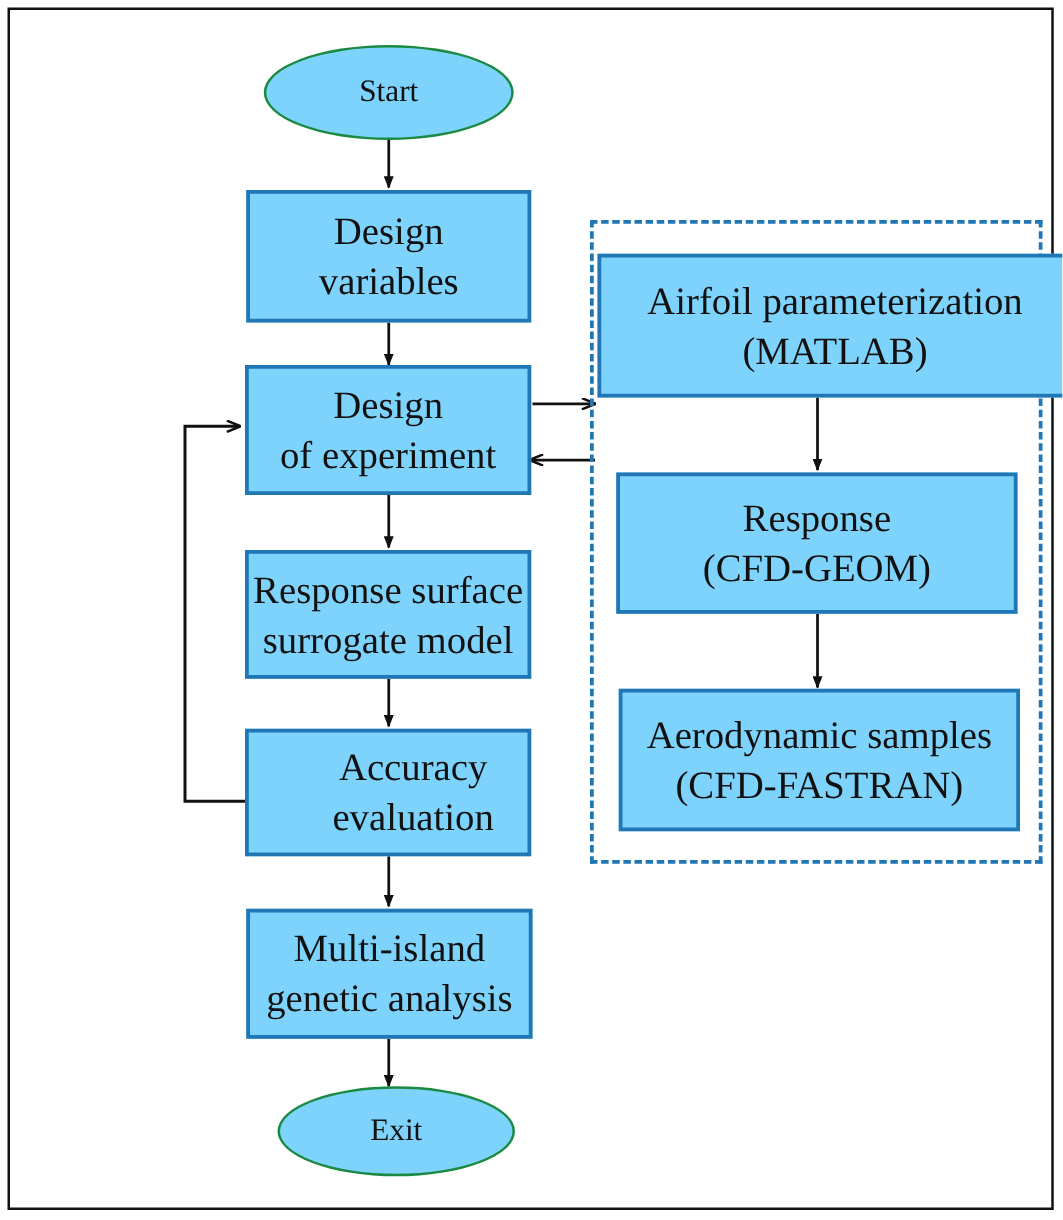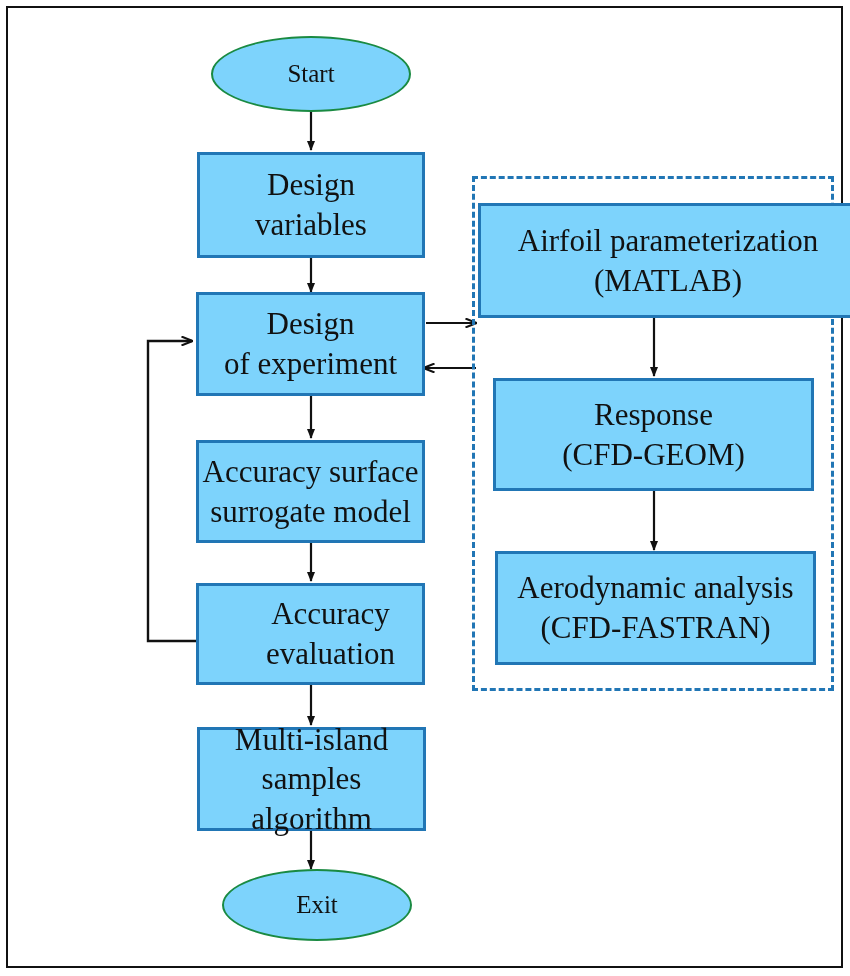--- a/index.html
+++ b/index.html
@@ -127,47 +127,47 @@
     <span class="txt">Design
 variables</span>
   </div>
 
   <div class="node proc-box" style="left:196px; top:292px; width:229px; height:104px;">
     <span class="txt">Design
 of experiment</span>
   </div>
 
   <div class="node proc-box" style="left:196px; top:440px; width:229px; height:103px;">
-    <span class="txt">Accuracy surface
+    <span class="txt">Response surface
 surrogate model</span>
   </div>
 
   <div class="node proc-box" style="left:196px; top:583px; width:229px; height:102px;padding-left:40px;">
     <span class="txt">Accuracy
 evaluation</span>
   </div>
 
   <div class="node proc-box" style="left:197px; top:727px; width:229px; height:104px;">
     <span class="txt">Multi-island
-samples algorithm</span>
+genetic analysis</span>
   </div>
 
   <div class="node terminator" style="left:222px; top:869px; width:190px; height:72px;">
     <span class="txt">Exit</span>
   </div>
 
 
   <div class="node proc-box" style="left:478px; top:203px; width:380px; height:115px;">
     <span class="txt">Airfoil parameterization
 (MATLAB)</span>
   </div>
 
   <div class="node proc-box" style="left:493px; top:378px; width:321px; height:113px;">
     <span class="txt">Response
 (CFD-GEOM)</span>
   </div>
 
   <div class="node proc-box" style="left:495px; top:551px; width:321px; height:114px;">
-    <span class="txt">Aerodynamic analysis
+    <span class="txt">Aerodynamic samples
 (CFD-FASTRAN)</span>
   </div>
 
 </div>
 
 </body></html>

